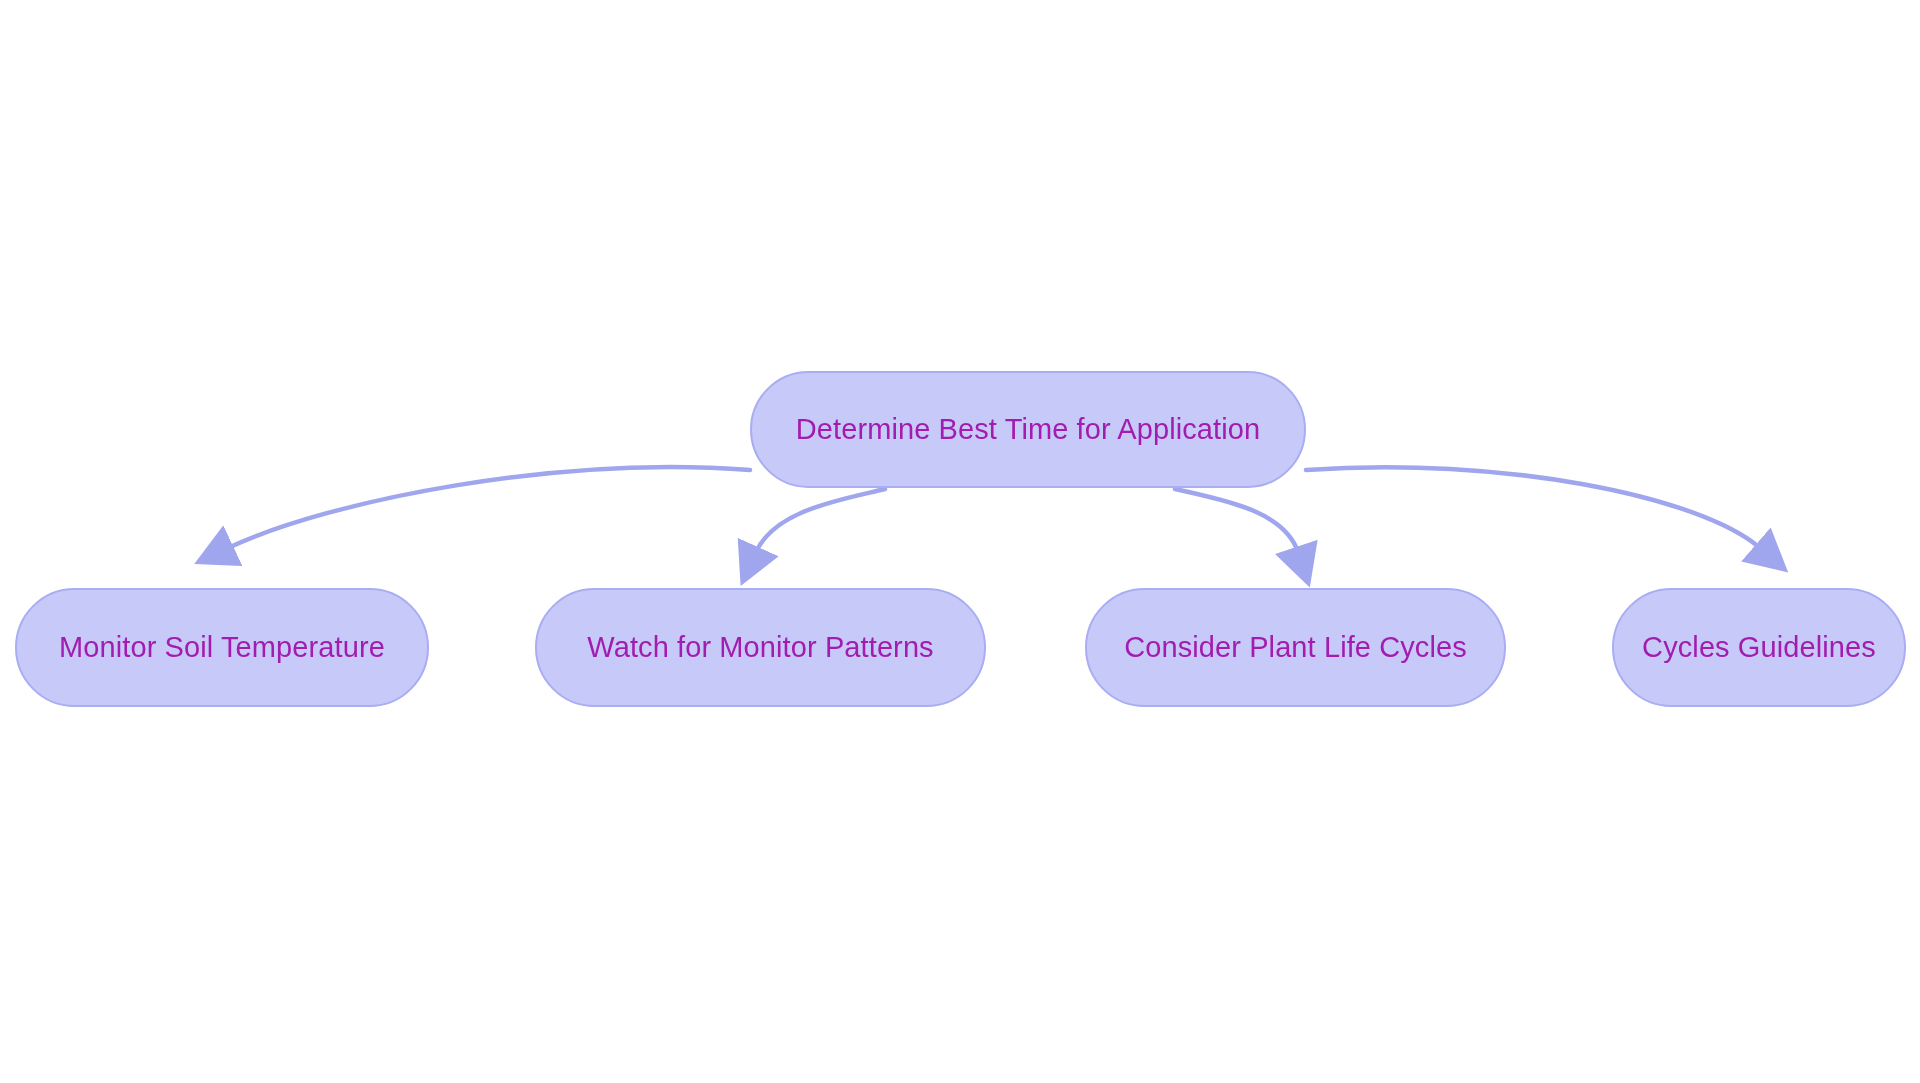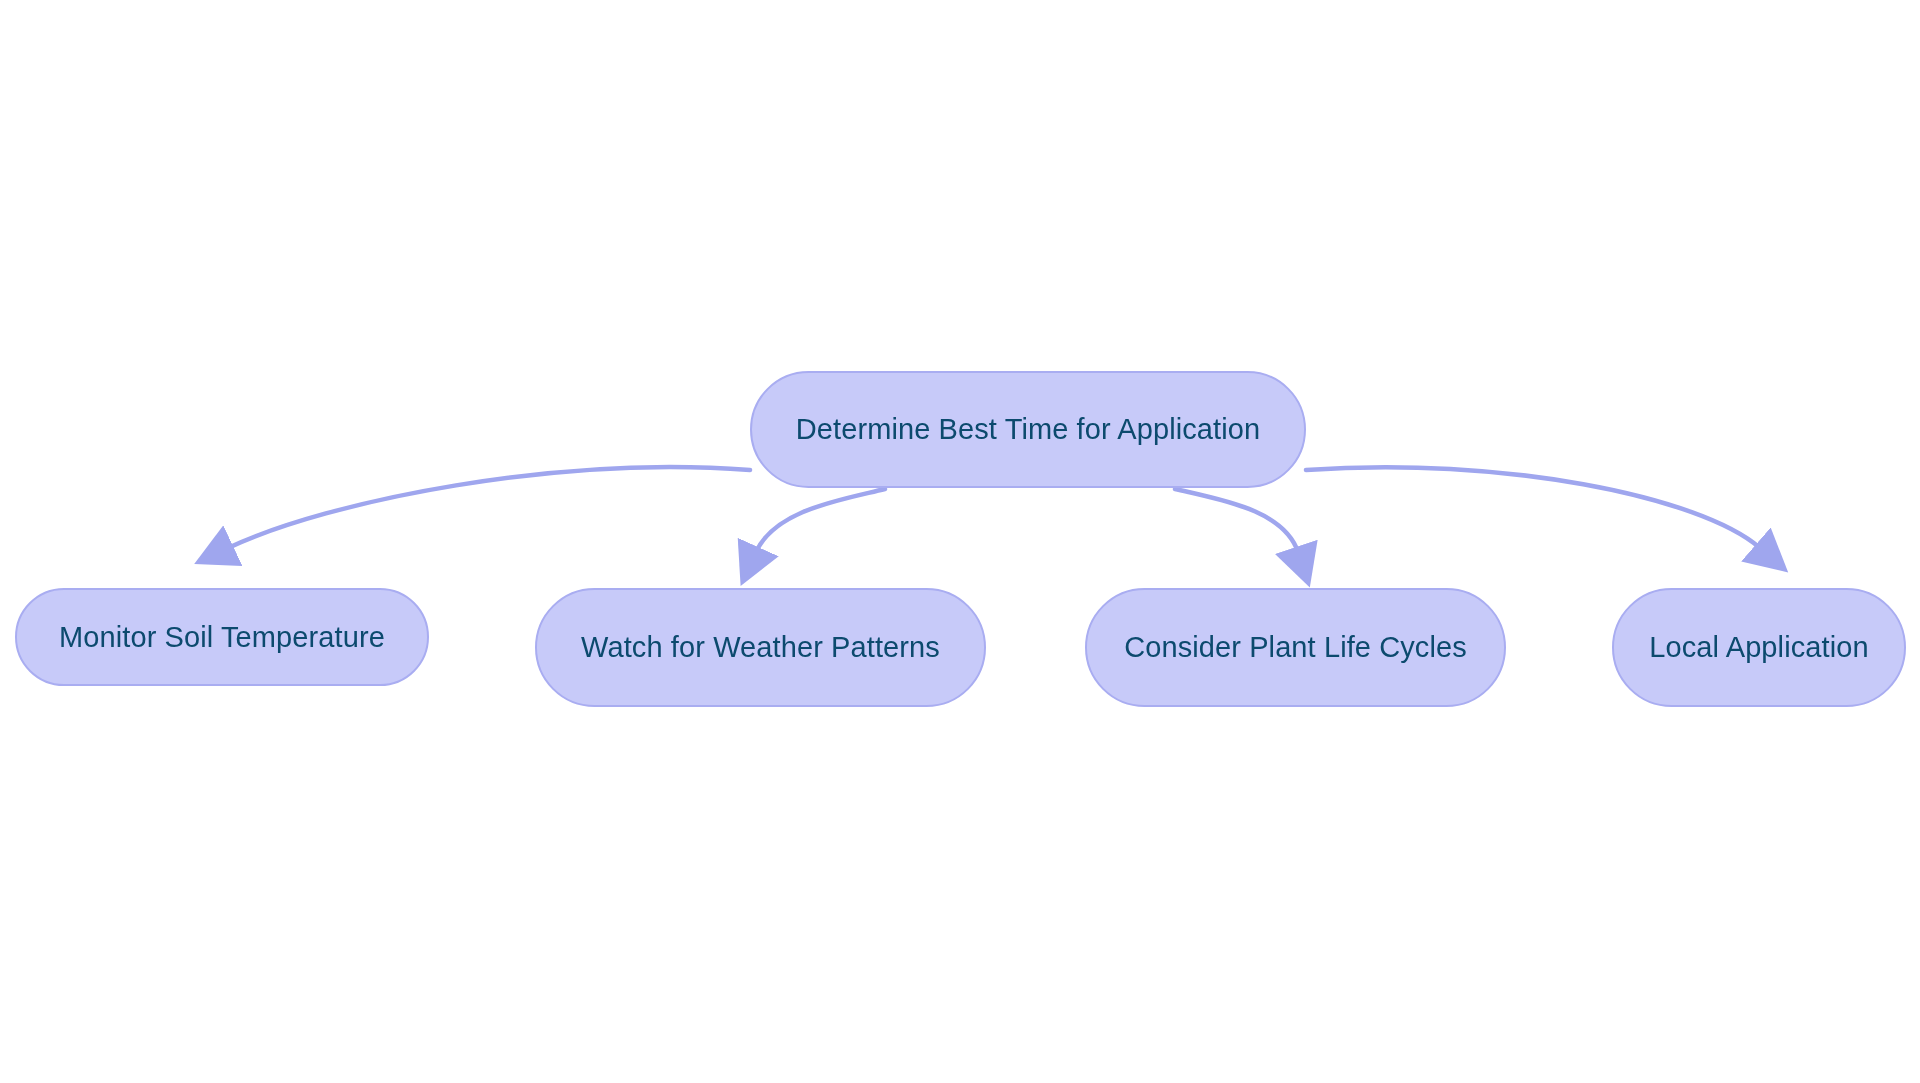--- a/index.html
+++ b/index.html
@@ -38,37 +38,37 @@
     background: #c7caf9;
     border: 2px solid #a9adf1;
     border-radius: 999px;
     color: #2b2bd6;
     text-align: center;
     white-space: nowrap;
     user-select: none;
   }
   .flow-node .node-label {
     font-family: "Liberation Sans", sans-serif;
-    color: #0c4a6e;
+    color: #a21caf;
     line-height: 1;
     letter-spacing: 0.1px;
   }
   #node-root {
     left: 750px;
     top: 371px;
     width: 556px;
     height: 117px;
   }
   #node-root .node-label { font-size: 29px; }
 
   #node-soil {
     left: 15px;
     top: 588px;
     width: 414px;
-    height: 98px;
+    height: 119px;
   }
   #node-weather {
     left: 535px;
     top: 588px;
     width: 451px;
     height: 119px;
   }
   #node-cycles {
     left: 1085px;
     top: 588px;
@@ -110,24 +110,24 @@
 
   <div class="flow-node" id="node-root">
     <span class="node-label">Determine Best Time for Application</span>
   </div>
 
   <div class="flow-node" id="node-soil">
     <span class="node-label">Monitor Soil Temperature</span>
   </div>
 
   <div class="flow-node" id="node-weather">
-    <span class="node-label">Watch for Weather Patterns</span>
+    <span class="node-label">Watch for Monitor Patterns</span>
   </div>
 
   <div class="flow-node" id="node-cycles">
     <span class="node-label">Consider Plant Life Cycles</span>
   </div>
 
   <div class="flow-node" id="node-local">
-    <span class="node-label">Local Application</span>
+    <span class="node-label">Cycles Guidelines</span>
   </div>
 
 </div>
 
 </body></html>

